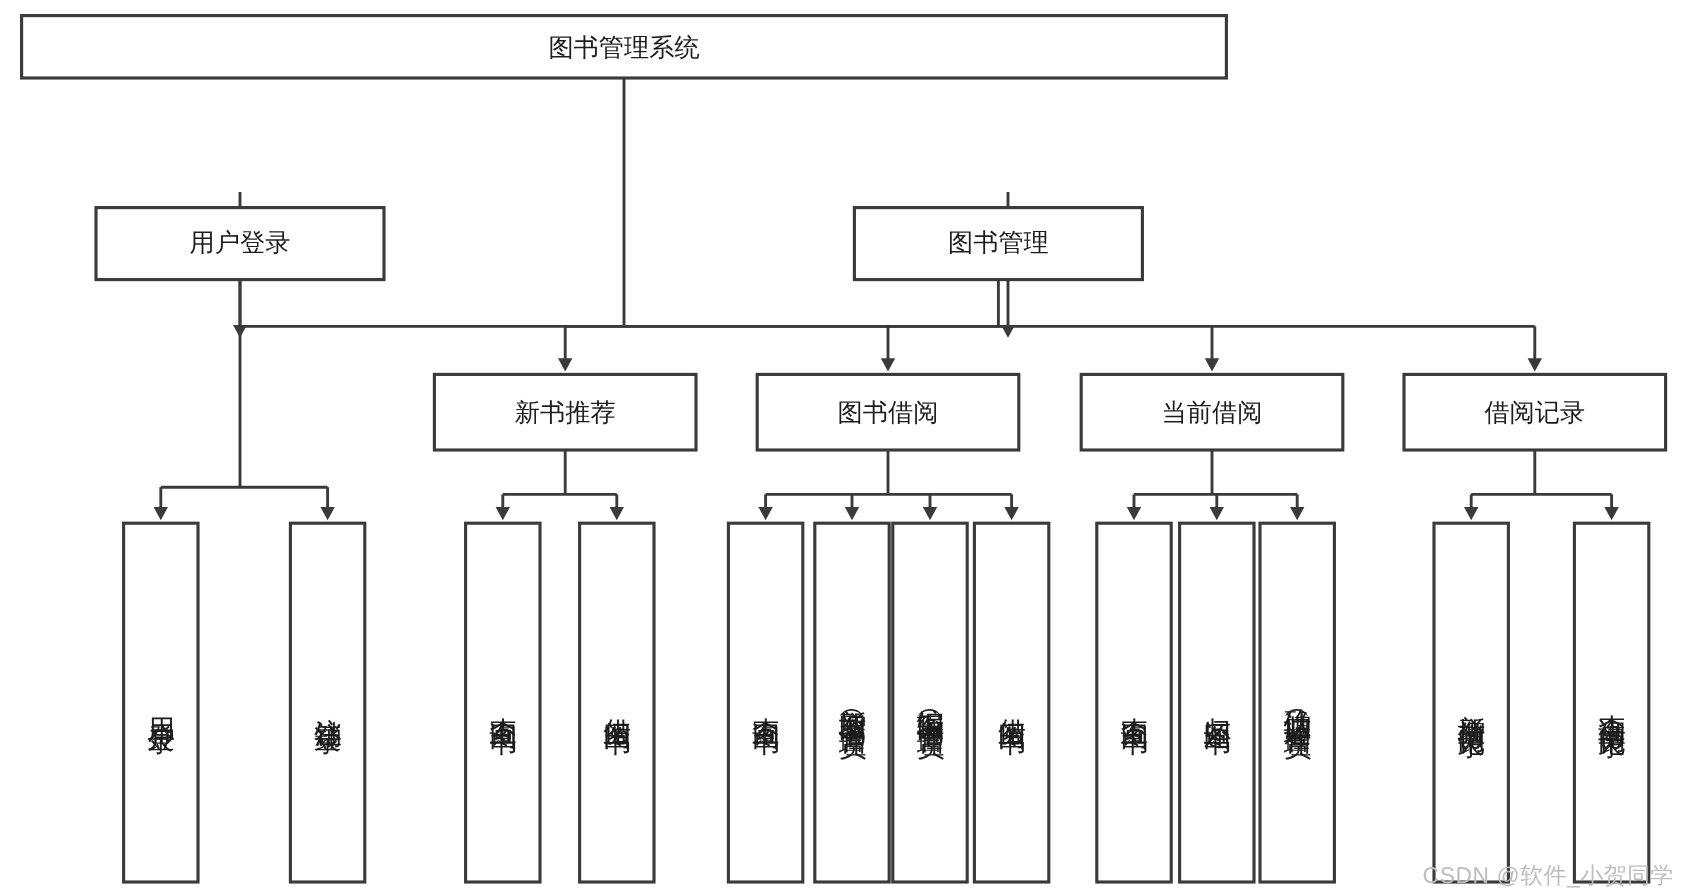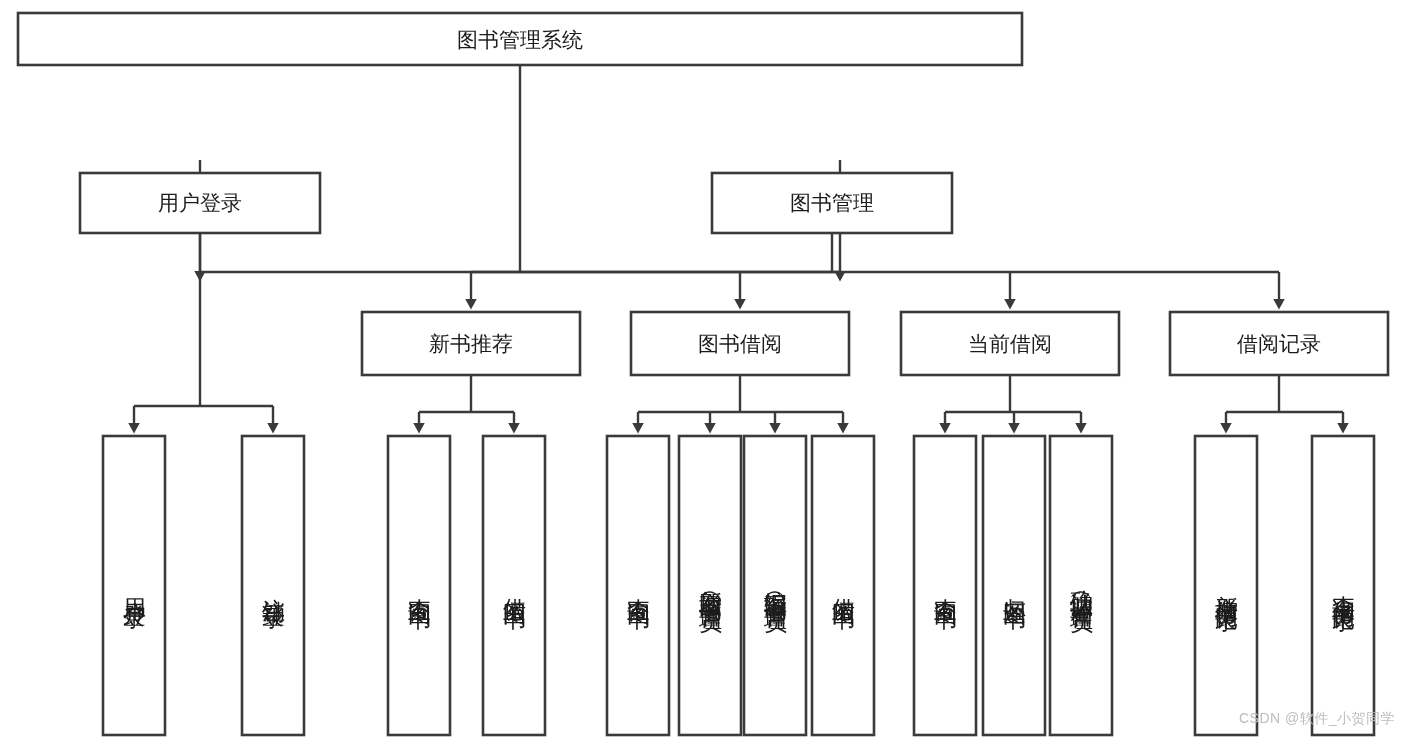--- a/index.html
+++ b/index.html
@@ -54,23 +54,23 @@
     display: flex;
     align-items: center;
     justify-content: center;
     text-align: center;
     pointer-events: none;
     white-space: nowrap;
   }
   .watermark {
     position: absolute;
     right: 10px;
-    bottom: 19px;
-    font-family: "Liberation Sans", "DejaVu Sans", sans-serif;
-    font-size: 14px;
+    bottom: 4px;
+    font-family: "Liberation Sans", "DejaVu Sans", sans-serif;
+    font-size: 19px;
     color: #bdbdbd;
     letter-spacing: 0.5px;
     white-space: nowrap;
   }
 </style>
 </head>
 <body>
 
 <svg id="diagram" viewBox="0 0 1405 747">
   <defs>

